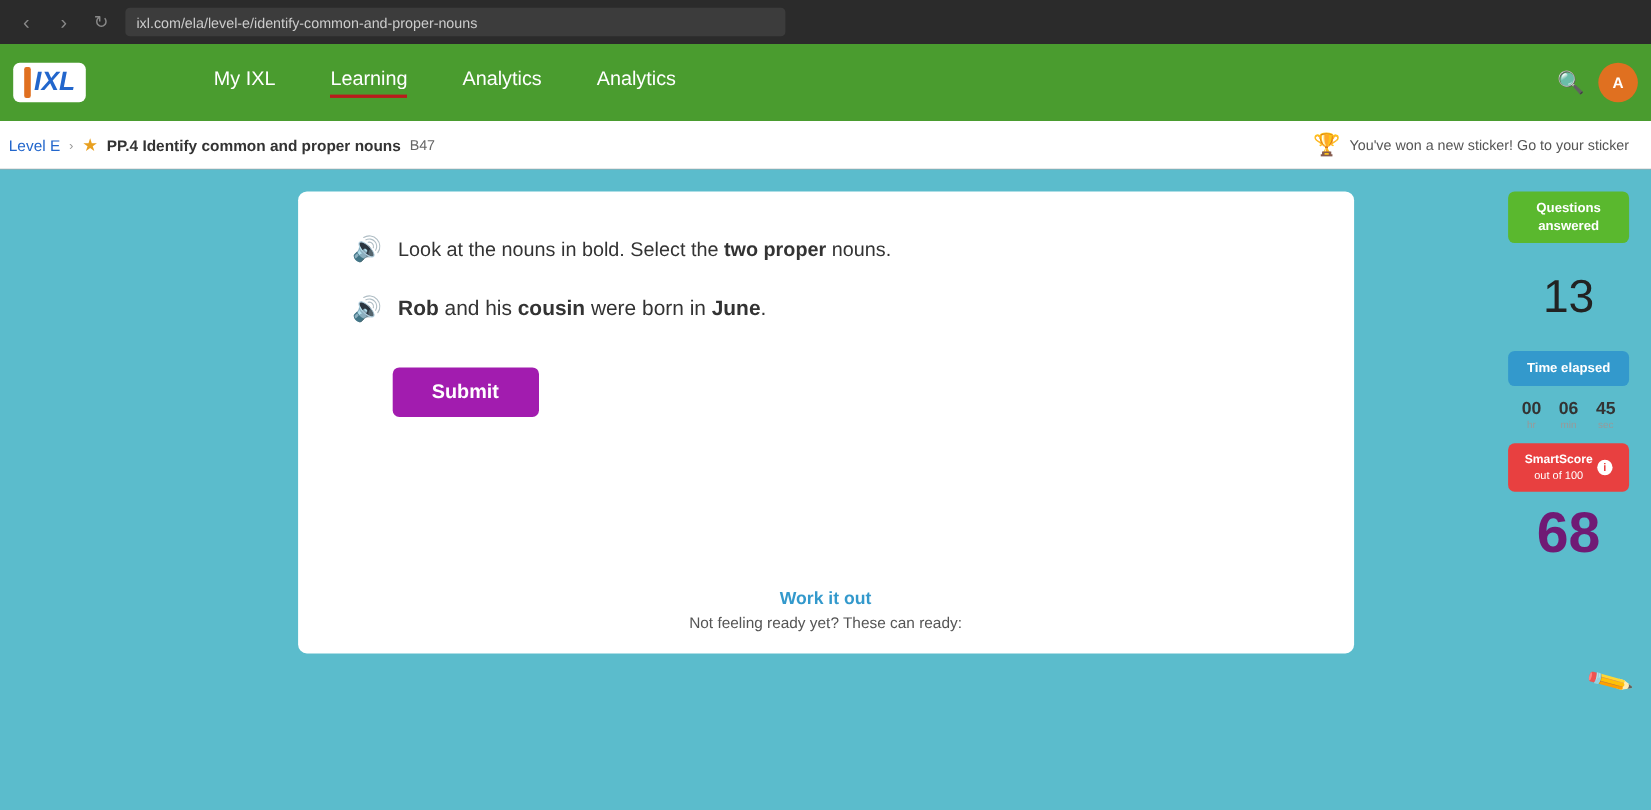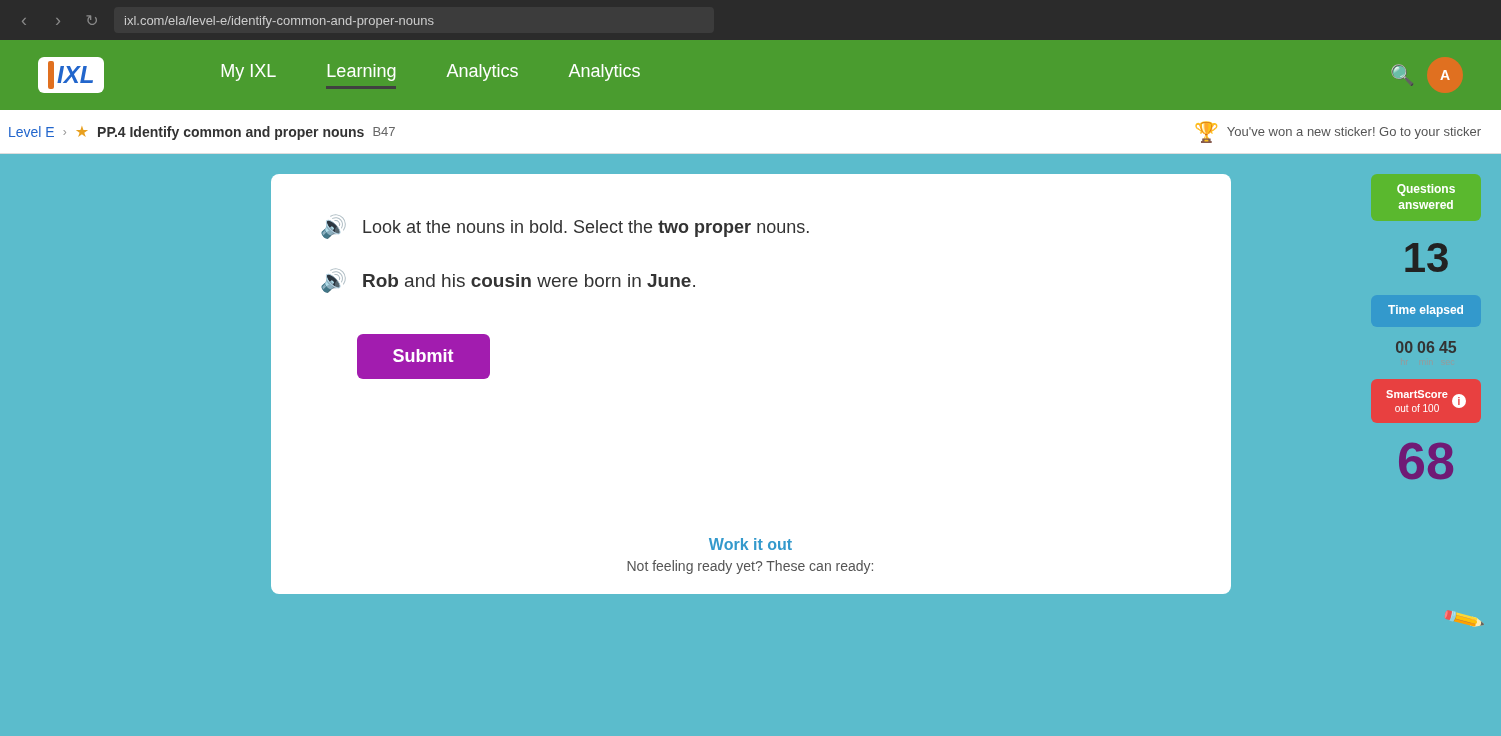--- a/index.html
+++ b/index.html
@@ -37,21 +37,21 @@
 
     
     .ixl-app { height: 696px; display: flex; flex-direction: column; }
 
     
     .header {
       background: #4a9c2f;
       height: 70px;
       display: flex;
       align-items: center;
-      padding: 0 38px;
+      padding: 0 12px;
       gap: 40px;
     }
     .ixl-logo {
       background: white;
       border-radius: 6px;
       padding: 4px 10px;
       display: flex;
       align-items: center;
       gap: 3px;
       font-weight: 900;
@@ -61,21 +61,21 @@
     .ixl-logo .text { color: #2266cc; font-style: italic; font-size: 24px; font-weight: 900; }
     .nav-links { display: flex; gap: 50px; margin-left: 76px; }
     .nav-link {
       color: white;
       font-size: 18px;
       font-weight: 500;
       cursor: pointer;
       text-decoration: none;
       padding-bottom: 4px;
     }
-    .nav-link.active { border-bottom: 3px solid #404040; }
+    .nav-link.active { border-bottom: 3px solid #b91c1c; }
     .header-right { margin-left: auto; display: flex; align-items: center; gap: 12px; }
     .search-icon { color: white; font-size: 20px; cursor: pointer; }
     .avatar {
       width: 36px; height: 36px; border-radius: 50%;
       background: #e07020; display: flex; align-items: center; justify-content: center;
       color: white; font-weight: bold; font-size: 14px;
     }
 
     
     .breadcrumb-bar {
@@ -188,42 +188,42 @@
       font-size: 12px;
       font-weight: 700;
       text-align: center;
       width: 100%;
       cursor: pointer;
       line-height: 1.3;
     }
 
     .qa-count {
       font-size: 42px;
-      font-weight: 700;
+      font-weight: 400;
       color: #222;
       line-height: 1;
-      margin: 8px 0;
+      margin: 20px 0;
     }
 
     .time-elapsed-btn {
       background: #3399cc;
       color: white;
       border-radius: 6px;
       padding: 8px 12px;
       font-size: 12px;
       font-weight: 700;
       text-align: center;
       width: 100%;
       cursor: pointer;
       line-height: 1.3;
     }
 
     .time-display {
       display: flex;
-      gap: 4px;
+      gap: 16px;
       align-items: center;
       margin: 4px 0;
       font-size: 13px;
       color: #555;
     }
     .time-segment { text-align: center; }
     .time-num { font-size: 16px; font-weight: 700; color: #333; display: block; }
     .time-label { font-size: 9px; color: #999; display: block; }
 
     .smartscore-btn {

